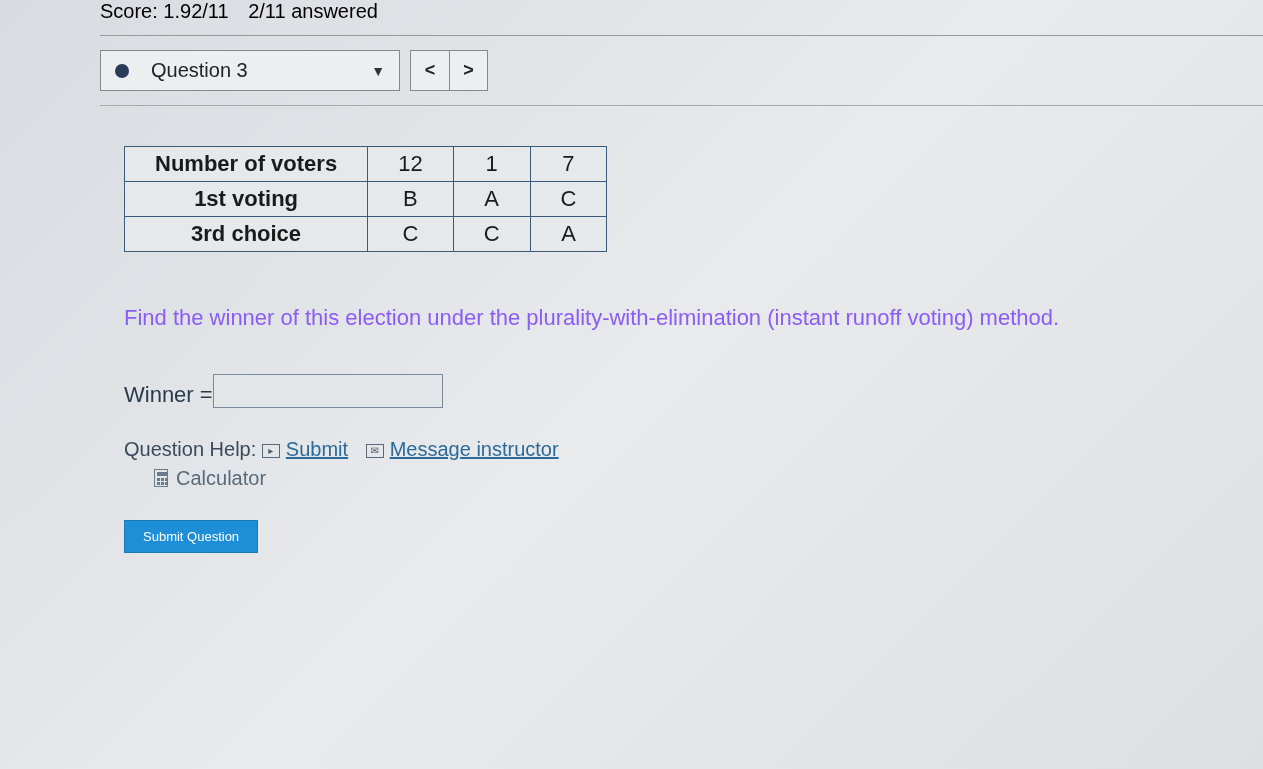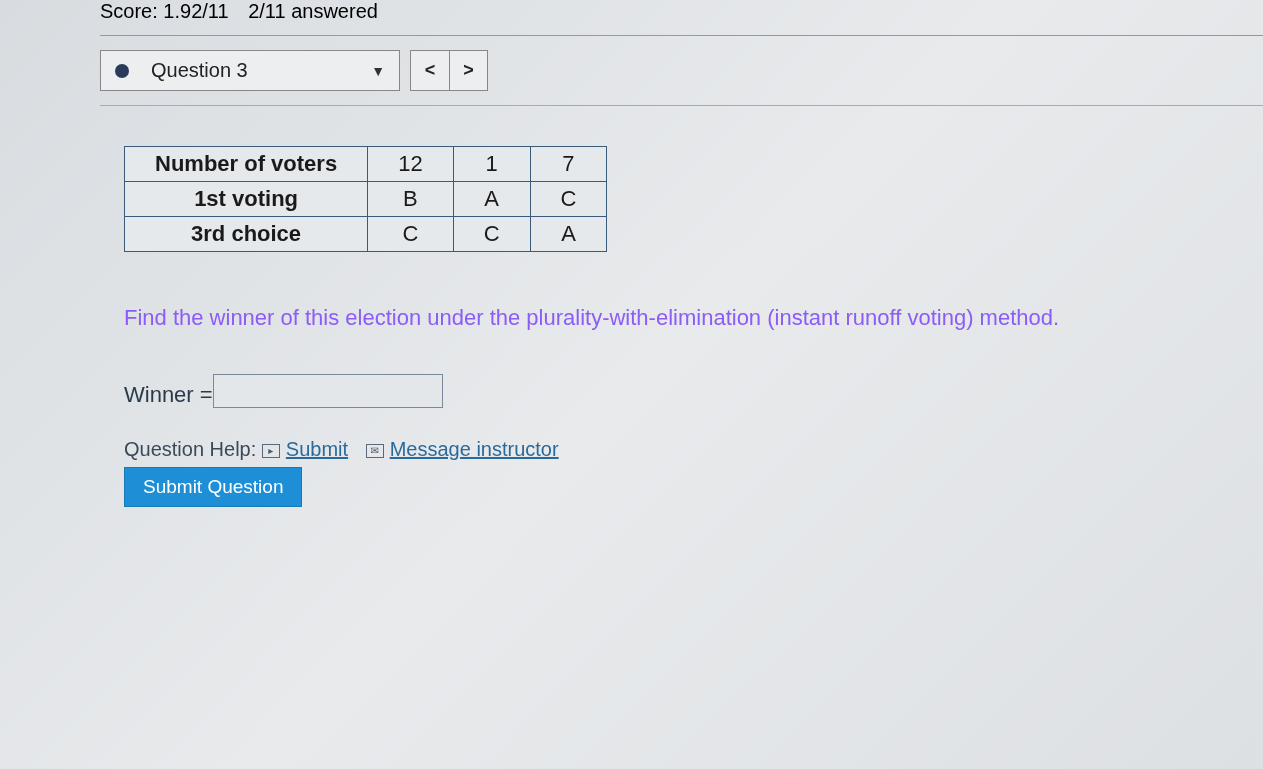--- a/index.html
+++ b/index.html
@@ -154,21 +154,21 @@
       linear-gradient(#6a7a8a,#6a7a8a) 2px 12px/3px 3px no-repeat,
       linear-gradient(#6a7a8a,#6a7a8a) 6px 12px/3px 3px no-repeat,
       linear-gradient(#6a7a8a,#6a7a8a) 10px 12px/3px 3px no-repeat;
   }
   .submit-btn {
     display: inline-block;
     background: #1e8fd6;
     color: #fff;
     border: 1px solid #187ab5;
     padding: 8px 18px;
-    font-size: 19px;
+    font-size: 13px;
     cursor: pointer;
   }
 </style>
 </head>
 <body>
 
 <div class="container">
 
   <div class="score-line">
     <span>Score: 1.92/11</span>
@@ -221,17 +221,21 @@
     <div class="answer-row">
       <span>Winner =</span>
       <input type="text" value="" style="">
     </div>
 
     <div class="help-row">
       <span>Question Help:</span>
       <span class="help-icon">▸</span><span class="help-link">Submit</span>
       <span class="help-icon">✉</span><span class="help-link">Message instructor</span>
     </div>
+    <div class="calc-row">
+      <span class="calc-icon"></span>
+      <span style="color:#5a6a7a;">Calculator</span>
+    </div>
 
     <div class="submit-btn">Submit Question</div>
 
   </div>
 </div>
 
 </body></html>

